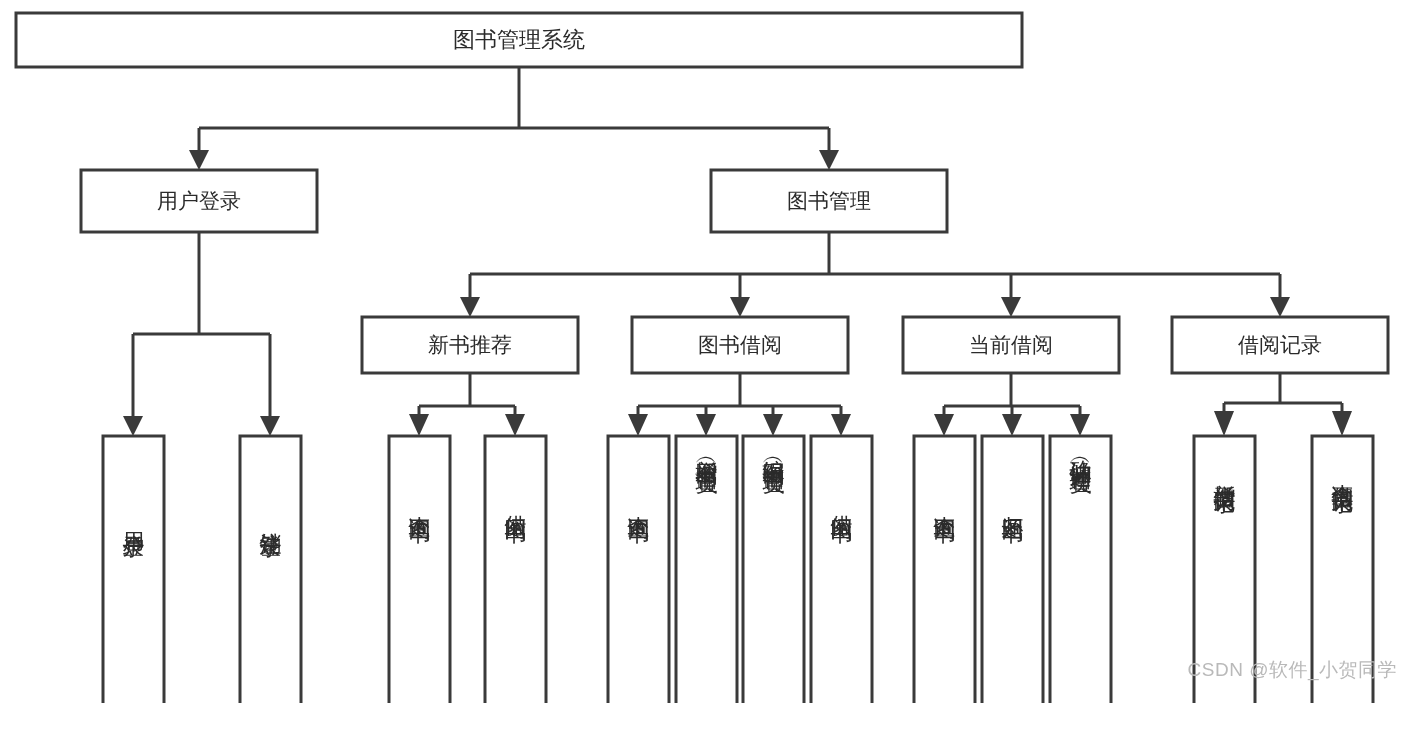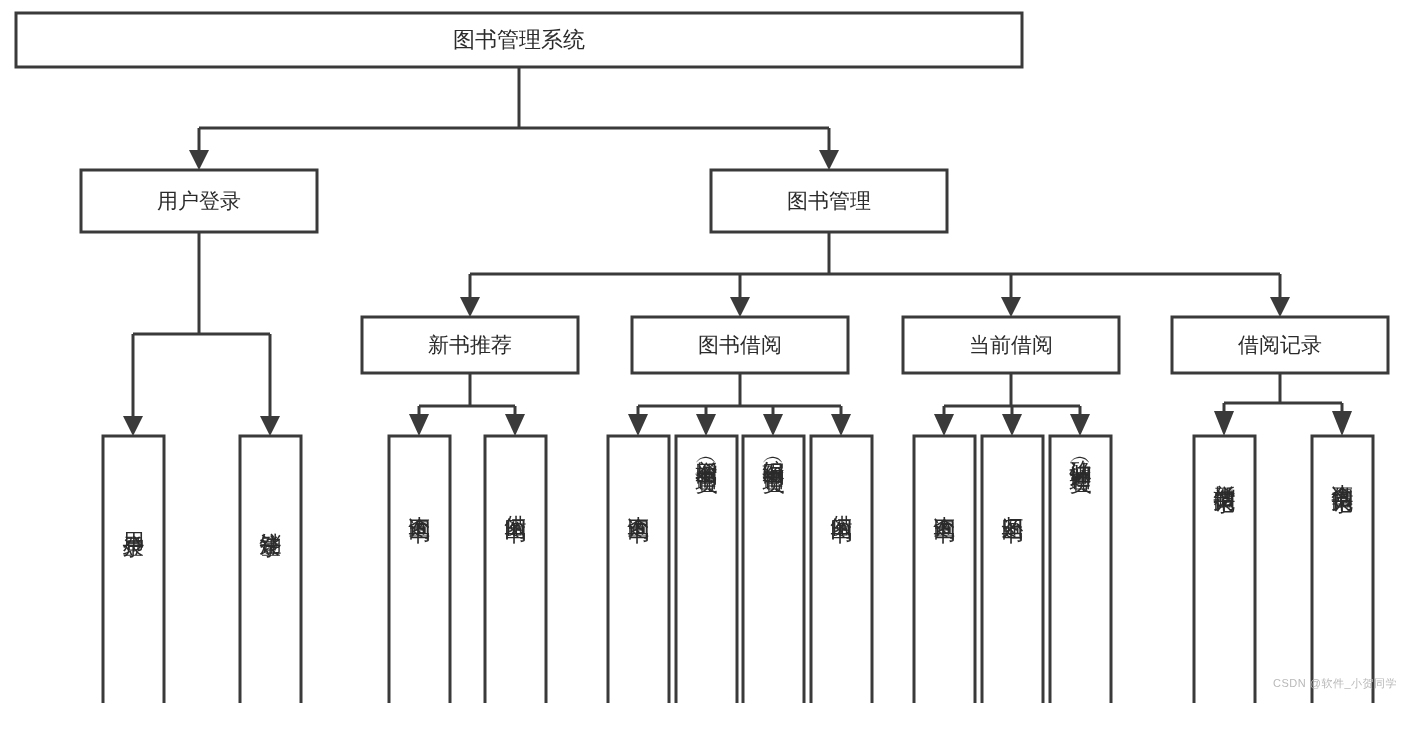--- a/index.html
+++ b/index.html
@@ -65,23 +65,23 @@
     font-family: "Liberation Sans", "DejaVu Sans", sans-serif;
     font-size: 22px;
     line-height: 1.18;
     letter-spacing: 2px;
     color: #2b2b2b;
     white-space: nowrap;
   }
   .watermark {
     position: absolute;
     right: 8px;
-    bottom: 12px;
-    font-family: "Liberation Sans", "DejaVu Sans", sans-serif;
-    font-size: 11px;
+    bottom: 20px;
+    font-family: "Liberation Sans", "DejaVu Sans", sans-serif;
+    font-size: 19px;
     color: #b9b9b9;
     letter-spacing: 0.5px;
     white-space: nowrap;
   }
 </style>
 </head>
 <body>
 
 <div id="stage">
 

